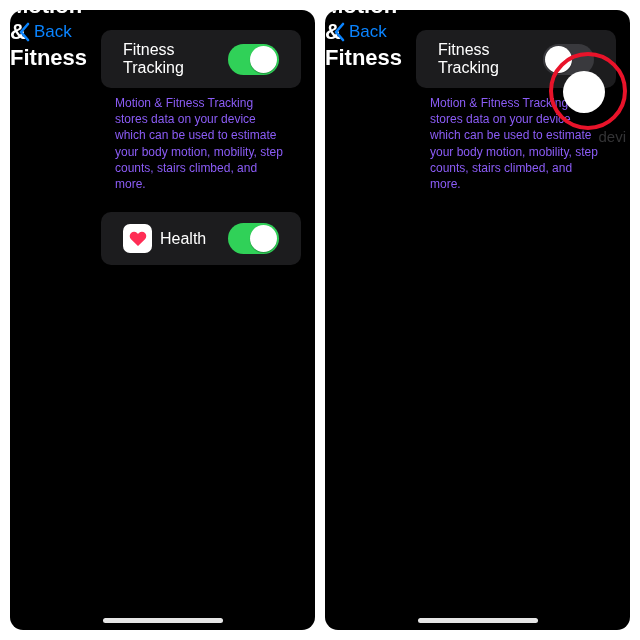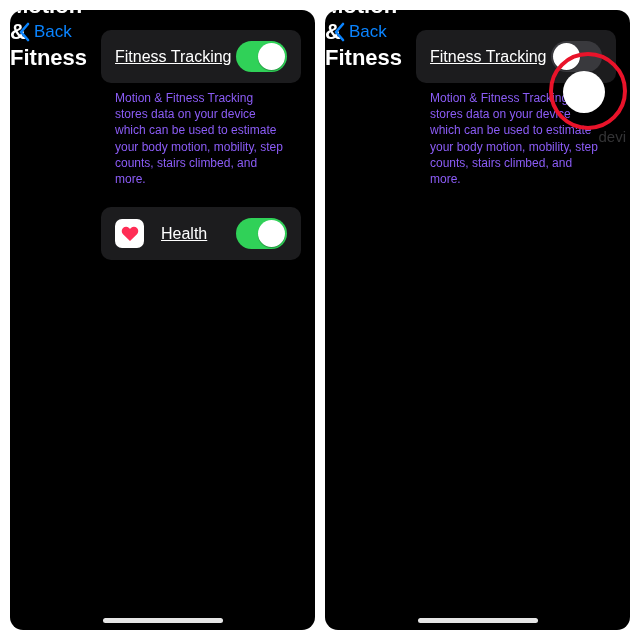--- a/index.html
+++ b/index.html
@@ -6,22 +6,22 @@
   body { width:640px; height:640px; background:#fff; font-family:-apple-system,"SF Pro Text","Helvetica Neue",Arial,sans-serif; overflow:hidden; }
   .stage { display:flex; gap:10px; padding:10px; width:640px; height:640px; }
   .phone { position:relative; flex:1 1 0; background:#000; border-radius:13px; overflow:hidden; display:flex; flex-direction:row; color:#fff; }
   .navbar { position:relative; height:44px; display:flex; align-items:center; justify-content:center; }
   .back { position:absolute; left:8px; top:0; height:44px; display:flex; align-items:center; gap:4px; color:#0a84ff; font-size:17px; }
   .chevron { display:inline-block; }
   .chevron svg { display:block; }
   .title { font-size:22px; font-weight:600; color:#fff; }
   .content { padding:0 14px; }
   .group { background:#1c1c1e; border-radius:10px; margin-top:20px; overflow:hidden; }
-  .row { display:flex; align-items:center; justify-content:space-between; padding:11px 14px; min-height:44px;text-decoration:underline; }
-  .row-left { display:flex; align-items:center; gap:17px; }
+  .row { display:flex; align-items:center; justify-content:space-between; padding:11px 22px; min-height:44px; }
+  .row-left { display:flex; align-items:center; gap:8px; }
   .row-label { font-size:16px; color:#fff; }
   .footer { color:#8b5cf6; font-size:12px; line-height:1.35; padding:7px 14px 0 14px; }
   .toggle { position:relative; width:51px; height:31px; border-radius:31px; background:#39393d; flex:0 0 auto; }
   .toggle.on { background:#30d158; }
   .knob { position:absolute; top:2px; left:2px; width:27px; height:27px; border-radius:50%; background:#fff; box-shadow:0 1px 1px rgba(0,0,0,.3); }
   .toggle.on .knob { left:22px; }
   .app-icon { width:29px; height:29px; border-radius:7px; background:#fff; display:flex; align-items:center; justify-content:center; }
   .app-icon svg { display:block; }
   .home-ind { position:absolute; bottom:7px; left:50%; transform:translateX(-50%); width:120px; height:5px; border-radius:3px; background:#fff; opacity:.9; }
   .highlight-ring { position:absolute; width:78px; height:78px; border:4px solid #e9132a; border-radius:50%; pointer-events:none; }

